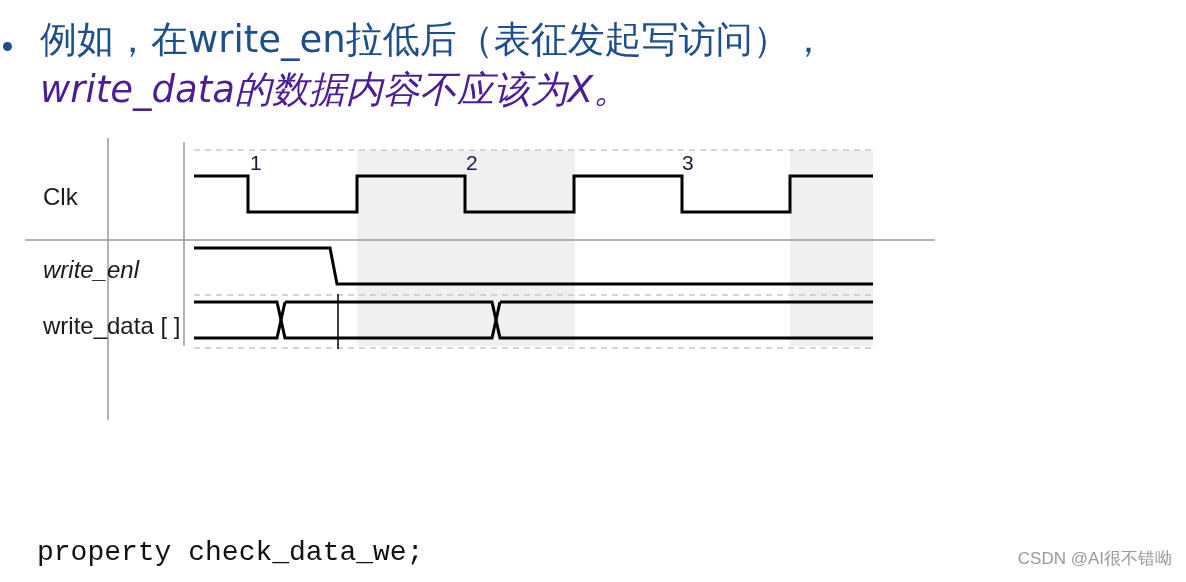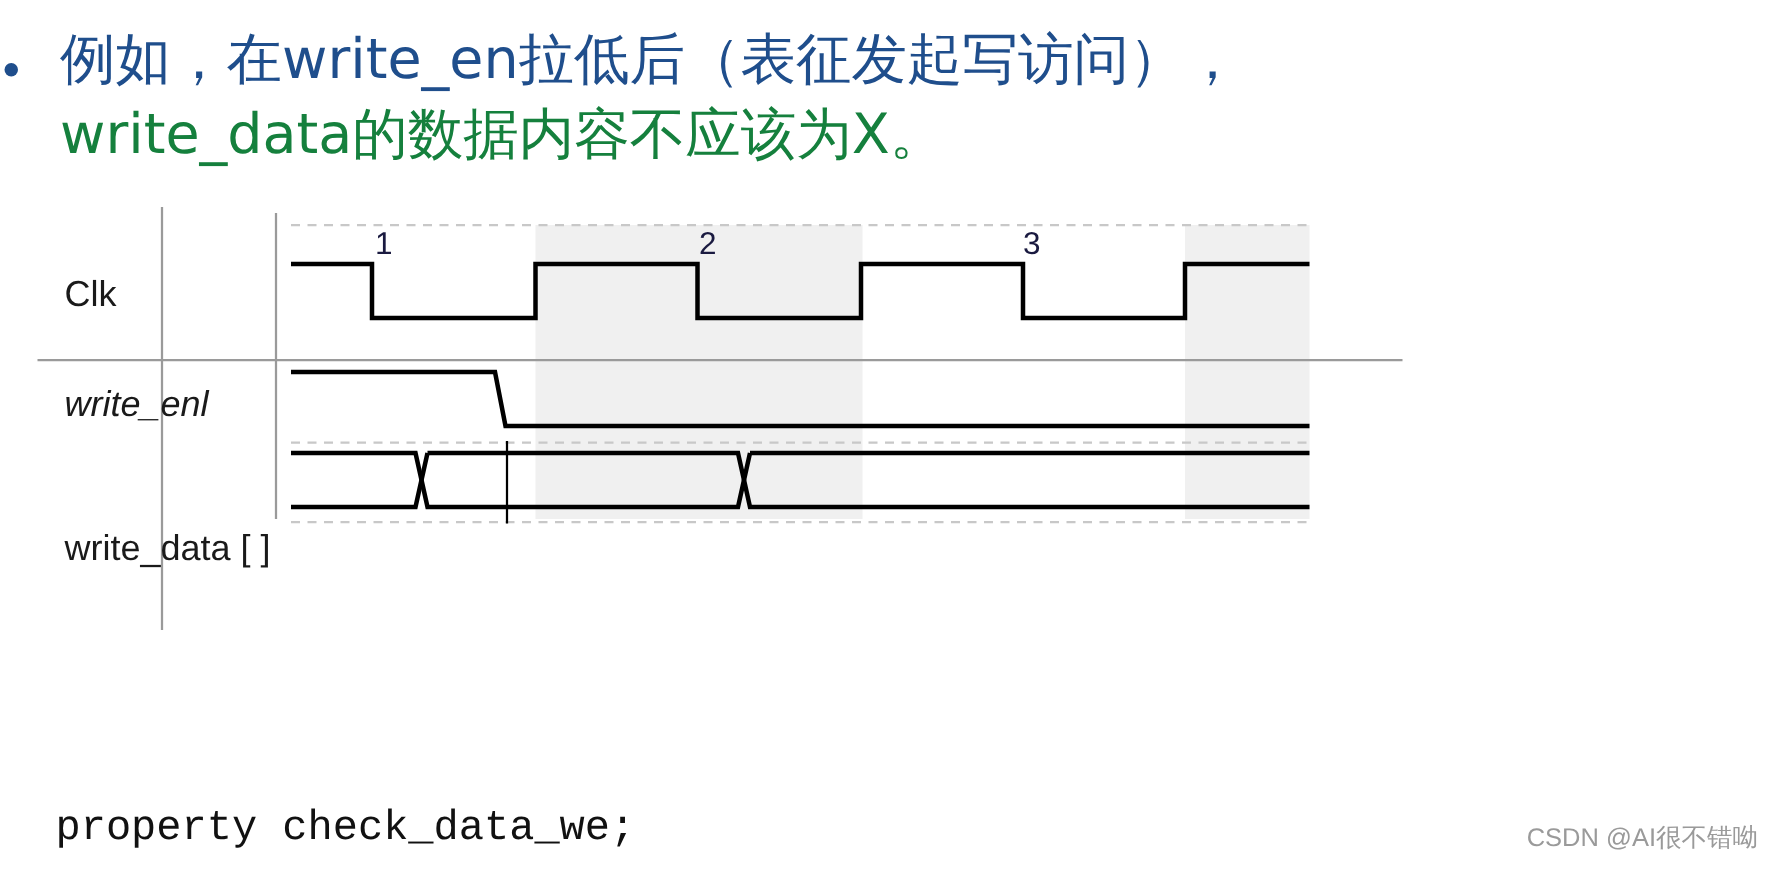--- a/index.html
+++ b/index.html
@@ -13,21 +13,21 @@
   .sig-label { position: absolute; font-family: "Liberation Sans", sans-serif; font-size: 24px; color: #1a1a1a; white-space: nowrap; }
   .code { position: absolute; left: 37px; top: 428px; font-family: "Liberation Mono", monospace; font-size: 28px; line-height: 50px; color: #111; white-space: pre; }
   .watermark { position: absolute; right: 14px; bottom: 12px; font-family: "Liberation Sans", sans-serif; font-size: 17px; color: #9a9a9a; white-space: nowrap; }
 </style>
 </head>
 <body>
 
 <div class="title-block">
   <div class="bullet" style="background:#1f4e8c;"></div>
   <div class="title-line l1" style="color:#1f4e8c;text-align:right;">例如，在write_en拉低后（表征发起写访问），</div>
-  <div class="title-line l2" style="color:#15803d;">write_data的数据内容不应该为X。</div>
+  <div class="title-line l2" style="color:#4c1d95;font-style:italic;">write_data的数据内容不应该为X。</div>
 </div>
 
 <div class="diagram">
   <svg width="1186" height="430" viewBox="0 0 1186 430">
 
     <rect x="357" y="150" width="218" height="196" fill="#f0f0f0"></rect>
     <rect x="790" y="150" width="83" height="196" fill="#f0f0f0"></rect>
 
     <g stroke="#c8c8c8" stroke-width="1.5" stroke-dasharray="6,5">
       <line x1="194" y1="150" x2="873" y2="150"></line>
@@ -51,21 +51,21 @@
       <polyline points="500,302 496,320 500,338 873,338"></polyline>
       <line x1="500" y1="302" x2="873" y2="302"></line>
     </g>
 
     <line x1="338" y1="294" x2="338" y2="349" stroke="#000" stroke-width="1.5"></line>
   </svg>
 
   
   <div class="sig-label" style="left:43px; top:183px;">Clk</div>
   <div class="sig-label" style="left:43px; top:256px;font-style:italic;">write_enl</div>
-  <div class="sig-label" style="left:43px; top:312px;margin-top:40px;">write_data [ ]</div>
+  <div class="sig-label" style="left:43px; top:312px;">write_data [ ]</div>
 
   
   <div class="sig-label" style="left:250px; top:151px; font-size:21px; color:#1a1a40;">1</div>
   <div class="sig-label" style="left:466px; top:151px; font-size:21px; color:#1a1a40;">2</div>
   <div class="sig-label" style="left:682px; top:151px; font-size:21px; color:#1a1a40;">3</div>
 </div>
 
 <div class="code">
   <div>property check_data_we;</div>
   

